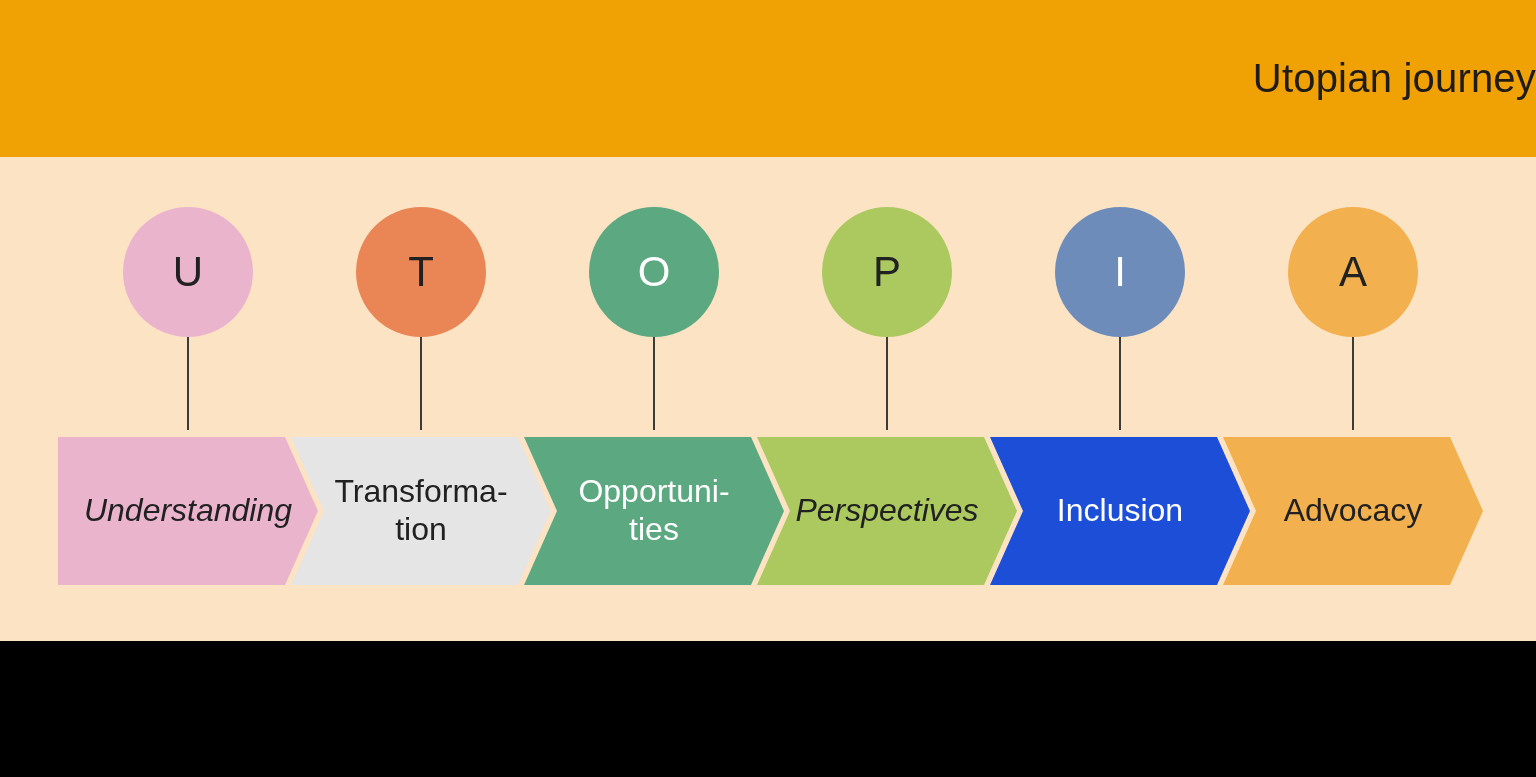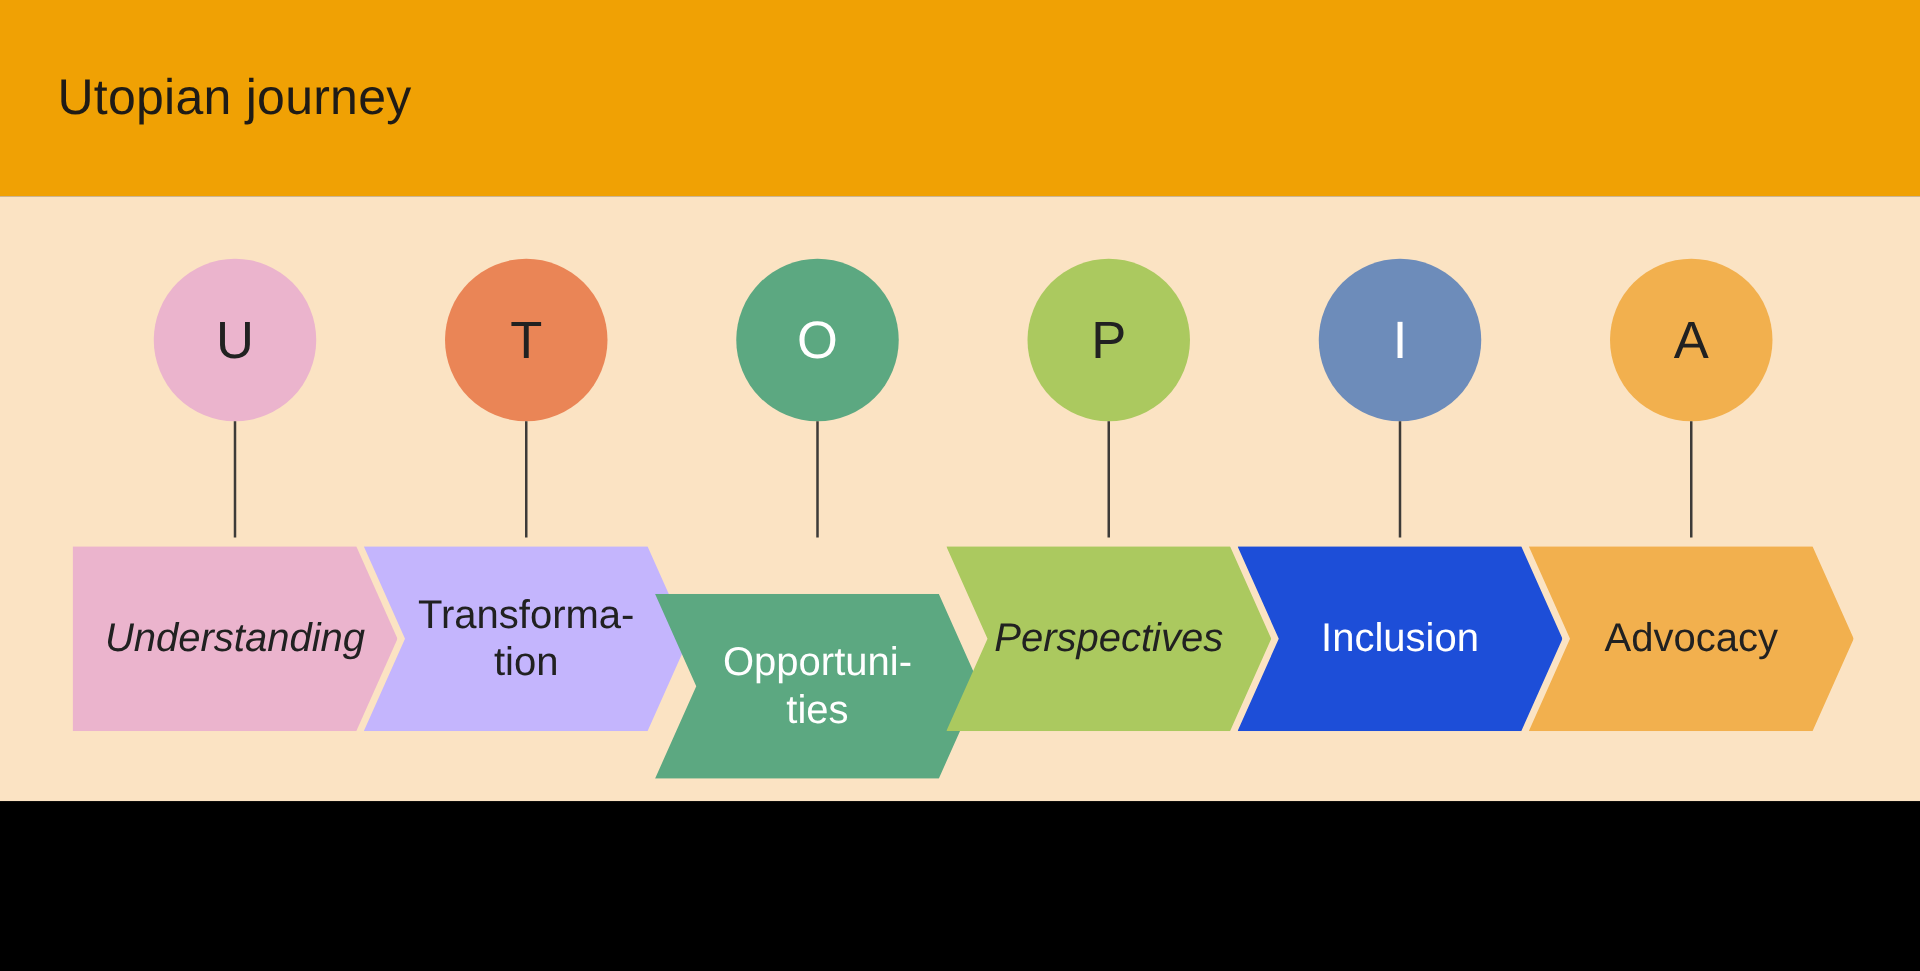--- a/index.html
+++ b/index.html
@@ -78,53 +78,53 @@
     position: absolute;
     top: 641px; left: 0;
     width: 100%; height: 136px;
   }
 </style>
 </head>
 <body>
 
 <div class="stage">
 
-  <div class="header" style="background-color: rgb(240, 161, 4);">
+  <div class="header" style="background-color: rgb(240, 161, 4); justify-content: flex-end;">
     <h1 class="title" style="color: rgb(31, 27, 22);">Utopian journey</h1>
   </div>
 
   <div class="content" style="background-color: rgb(251, 227, 195);">
 
     <div class="step" style="left:58px">
       <div class="circle" style="background-color: rgb(235, 180, 205);">
         <span class="letter" style="color: rgb(33, 33, 33);">U</span>
       </div>
       <div class="stick" style="background-color: rgb(61, 59, 56);"></div>
       <div class="chevron flat" style="background-color: rgb(235, 180, 205);">
         <span class="label" style="color: rgb(33, 33, 33);">Understanding</span>
       </div>
     </div>
 
     <div class="step" style="left:291px">
       <div class="circle" style="background-color: rgb(234, 133, 86);">
         <span class="letter" style="color: rgb(33, 33, 33);">T</span>
       </div>
       <div class="stick" style="background-color: rgb(61, 59, 56);"></div>
-      <div class="chevron notched" style="background-color: #c4b5fd; justify-content: center;">
+      <div class="chevron notched" style="background-color: #e5e5e5; justify-content: center;">
         <span class="label" style="color: rgb(33, 33, 33);">Transforma-
 tion</span>
       </div>
     </div>
 
     <div class="step" style="left:524px">
       <div class="circle" style="background-color: rgb(92, 168, 129);">
         <span class="letter" style="color: rgb(255, 255, 255);">O</span>
       </div>
       <div class="stick" style="background-color: rgb(61, 59, 56);"></div>
-      <div class="chevron notched" style="background-color: rgb(92, 168, 129); margin-top: 38px;">
+      <div class="chevron notched" style="background-color: rgb(92, 168, 129);">
         <span class="label" style="color: rgb(255, 255, 255);">Opportuni-
 ties</span>
       </div>
     </div>
 
     <div class="step" style="left:757px">
       <div class="circle" style="background-color: rgb(171, 201, 95);">
         <span class="letter" style="color: rgb(33, 33, 33);">P</span>
       </div>
       <div class="stick" style="background-color: rgb(61, 59, 56);"></div>

